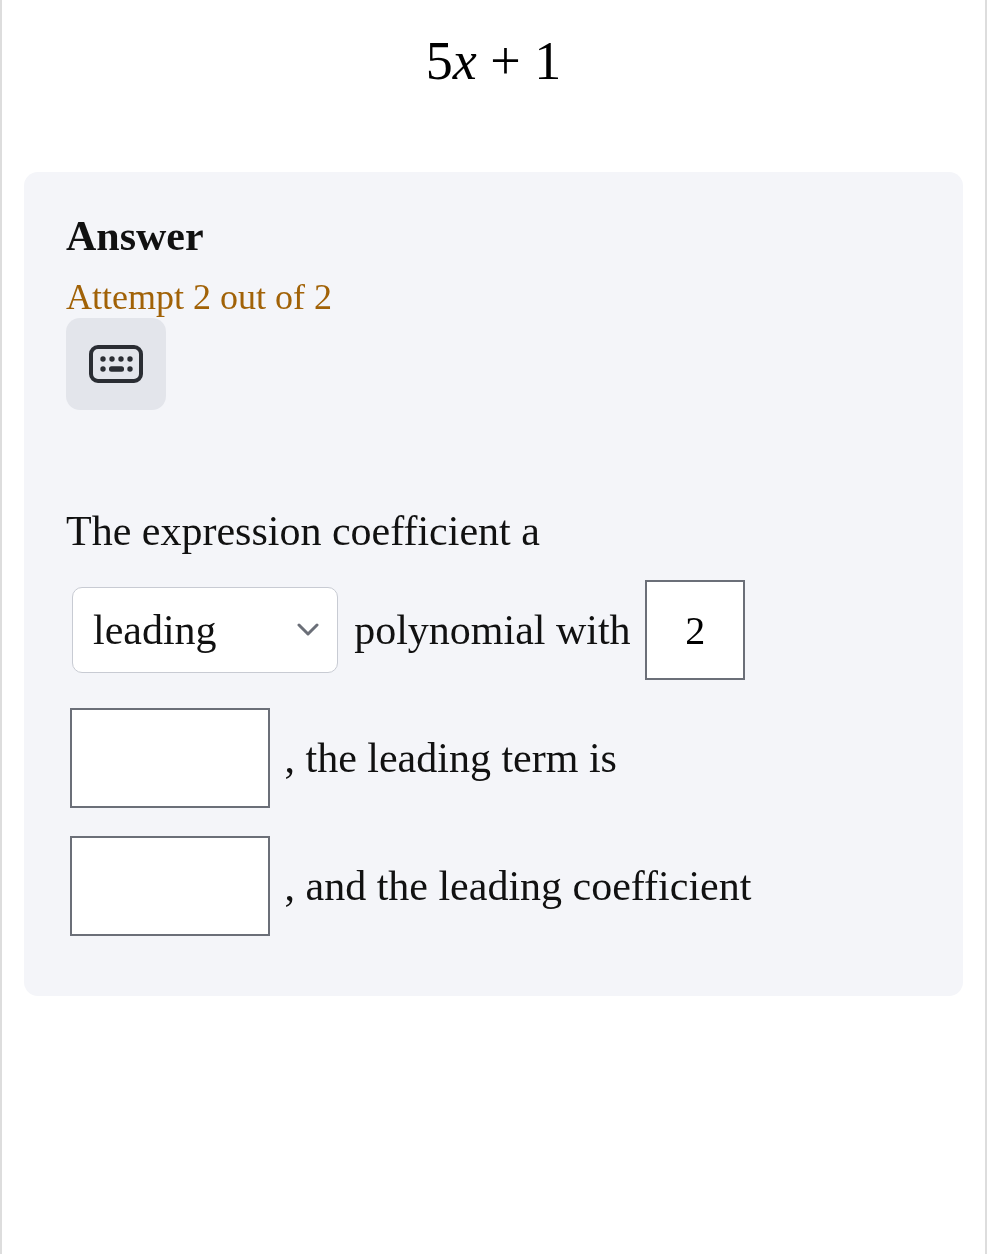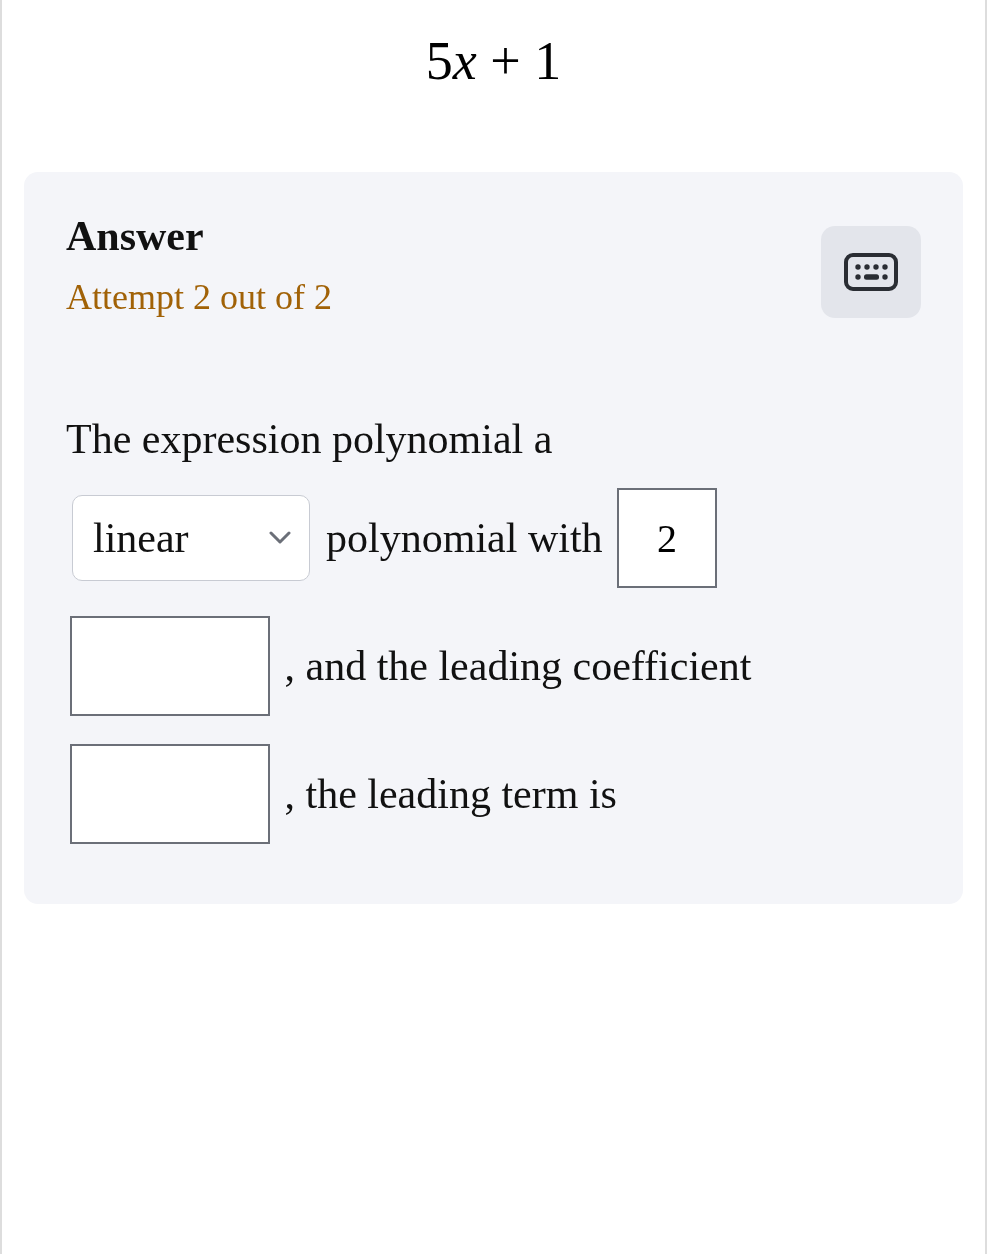--- a/index.html
+++ b/index.html
@@ -25,22 +25,23 @@
   }
   .answer-card {
     margin: 0 22px;
     background: #f4f5f9;
     border-radius: 14px;
     padding: 40px 42px 60px 42px;
     position: relative;
   }
   .answer-header-row {
     display: flex;
-    align-items: flex-end;
+    align-items: flex-start;
     justify-content: space-between;
+    flex-direction: column;
   }
   .answer-heading {
     font-size: 42px;
     font-weight: 700;
     color: #111;
     margin: 0 0 16px 0;
     font-family: Georgia, 'Times New Roman', serif;
   }
   .attempt-line {
     font-size: 36px;
@@ -137,39 +138,39 @@
         <circle cx="41" cy="14" r="2.7" fill="#2a2d33"></circle>
         <circle cx="14" cy="24" r="2.7" fill="#2a2d33"></circle>
         <rect x="20" y="21.3" width="15" height="5.4" rx="2.5" fill="#2a2d33"></rect>
         <circle cx="41" cy="24" r="2.7" fill="#2a2d33"></circle>
       </svg>
     </div>
   </div>
 
   <div class="fill-block">
     <div class="flow">
-      <span class="text-frag">The expression polynomial a </span>
+      <span class="text-frag">The expression coefficient a </span>
     </div>
 
     <div class="flow row-gap">
       <span class="select-wrap">
-        <span class="select-value">linear</span>
+        <span class="select-value">leading</span>
         <svg class="chevron" width="22" height="14" viewBox="0 0 22 14">
           <path d="M2 2 L11 11 L20 2" fill="none" stroke="#6b6f78" stroke-width="3" stroke-linecap="round" stroke-linejoin="round"></path>
         </svg>
       </span>
       <span class="text-frag"> polynomial with </span>
       <input class="num-input" value="2" style="">
     </div>
 
 
     <div class="flow row-gap">
       <input class="blank-input" value="" style="">
-      <span class="text-frag">, and the leading coefficient </span>
+      <span class="text-frag">, the leading term is </span>
     </div>
 
     <div class="flow row-gap">
       <input class="blank-input" value="" style="">
-      <span class="text-frag">, the leading term is </span>
+      <span class="text-frag">, and the leading coefficient </span>
     </div>
 
   </div>
 </div>
 
 </body></html>

